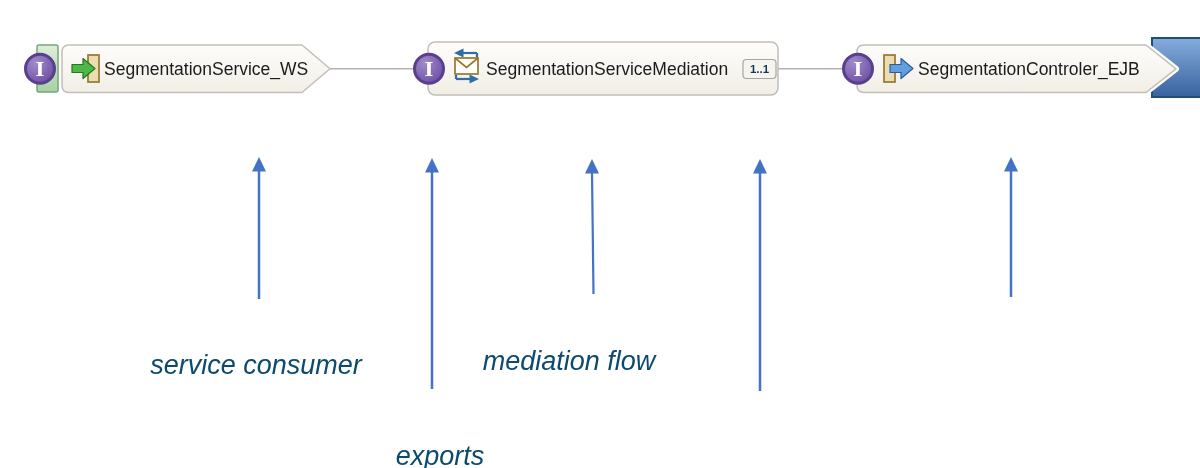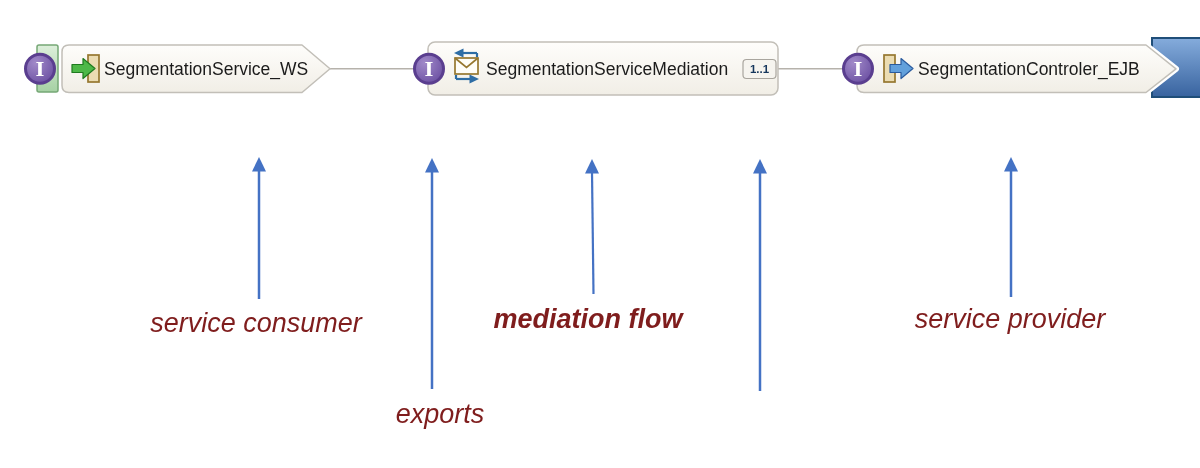--- a/index.html
+++ b/index.html
@@ -25,22 +25,23 @@
     font-family:"DejaVu Serif","Liberation Serif",serif;
     font-size:19px;font-weight:bold;
     fill:#ffffff;
   }
   .annot{
     position:absolute;
     transform:translateX(-50%);
     font-family:"Liberation Sans",sans-serif;
     font-style:italic;
     font-size:27px;
-    color:#7f1d1d;
+    color:#0c4a6e;
     white-space:nowrap;
+    margin-top:42px;
   }
 </style>
 </head>
 <body>
 
 <div id="canvas">
 
   <svg id="diagram-svg" width="1200" height="468" viewBox="0 0 1200 468">
     <defs>
       <linearGradient id="boxGrad" x1="0" y1="0" x2="0" y2="1">
@@ -138,15 +139,14 @@
       </g>
       <g>
         <line x1="1011" y1="170" x2="1011" y2="297" stroke-width="2.5"></line>
         <polygon points="1011,157 1004,171.5 1018,171.5" stroke="none"></polygon>
       </g>
     </g>
   </svg>
 
   <div class="annot" style="left:256px; top:308px;">service consumer</div>
   <div class="annot" style="left:440px; top:399px;">exports</div>
-  <div class="annot" style="left:588px; top:304px;font-weight:bold;">mediation flow</div>
-  <div class="annot" style="left:1010px; top:304px;">service provider</div>
+  <div class="annot" style="left:569px; top:304px;">mediation flow</div>
 </div>
 
 </body></html>

